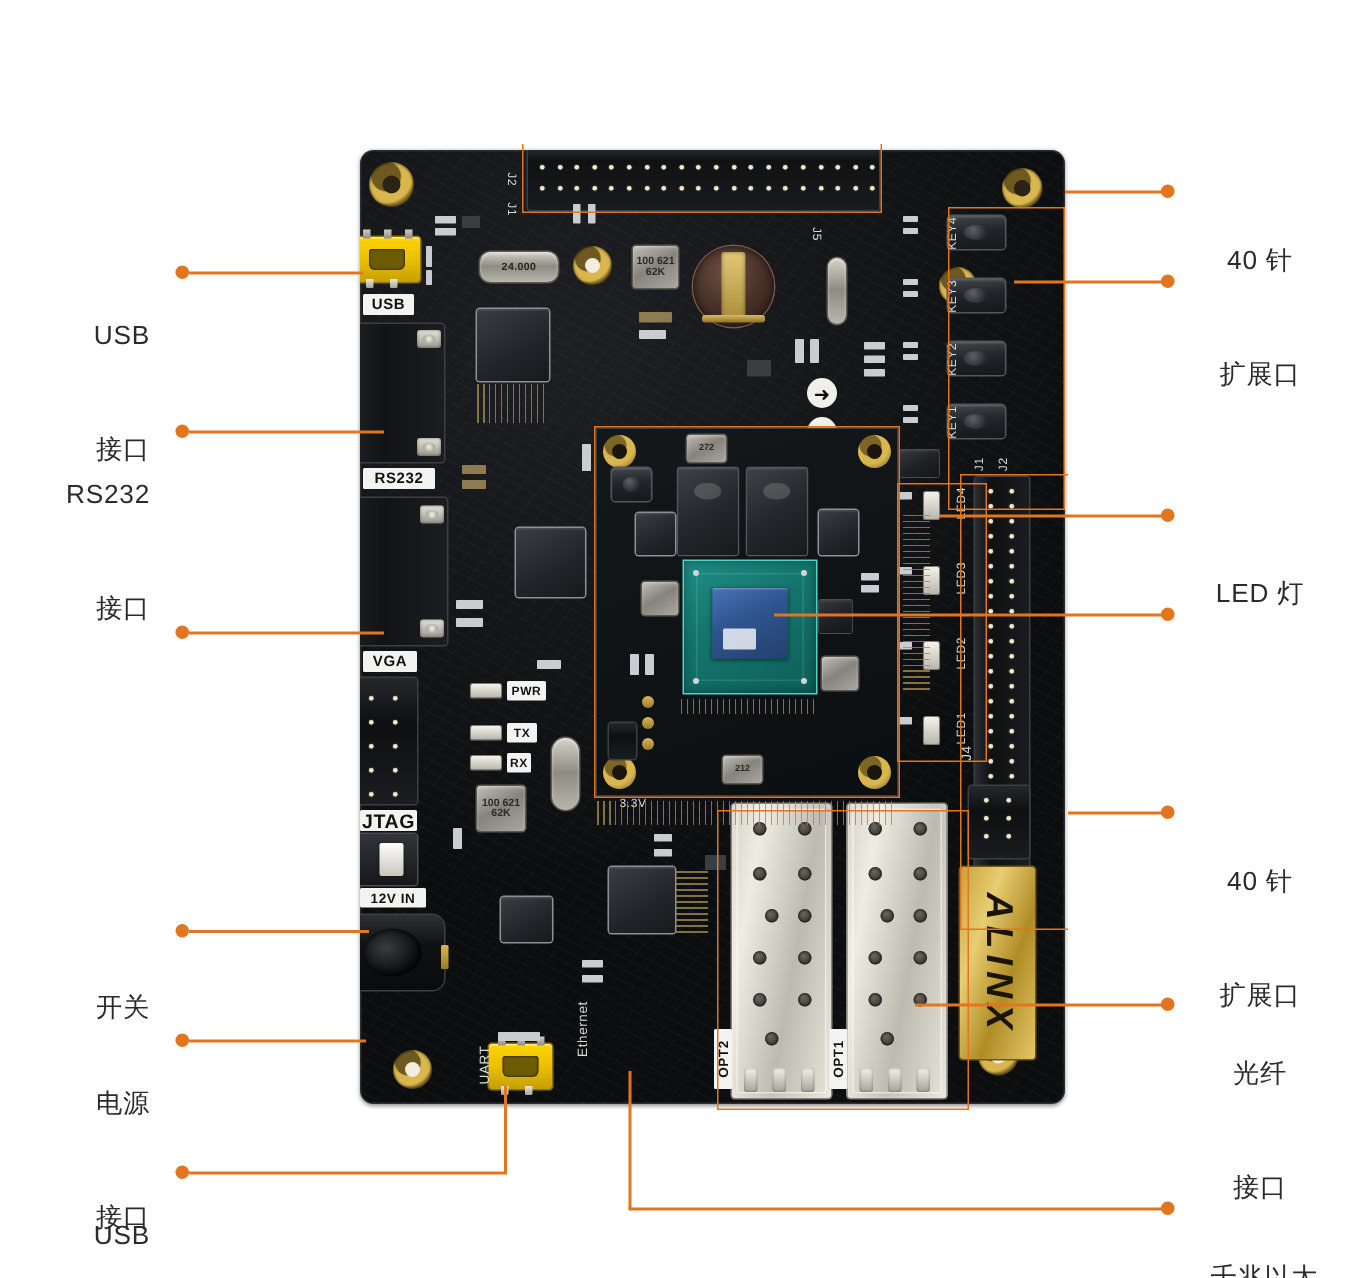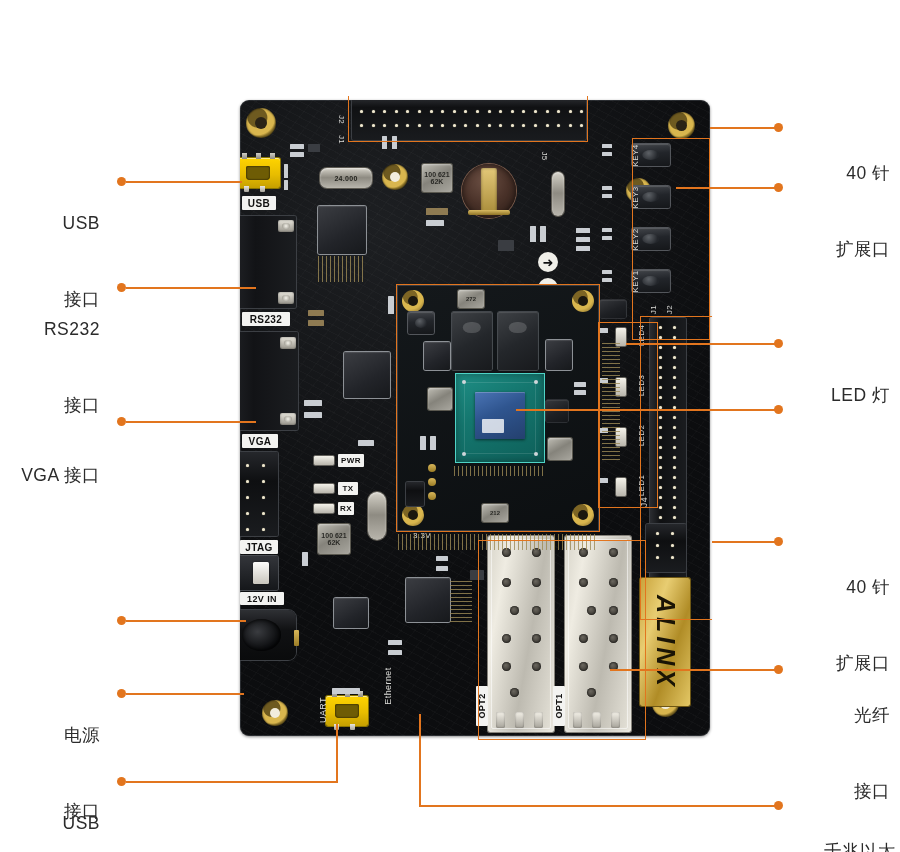--- a/index.html
+++ b/index.html
@@ -18,21 +18,21 @@
   .label {
     position:absolute;
     font-size:17.5px;
     line-height:1.45;
     color:#2b2b2b;
     letter-spacing:.5px;
     white-space:pre;
     user-select:none;
   }
   .label.right-align { text-align:right; }
-  .label.left-align  { text-align:right; }
+  .label.left-align  { text-align:center; }
 
   
   .lead-h, .lead-v {
     position:absolute;
     background:#e2751e;
   }
   .lead-h { height:1.6px; }
   .lead-v { width:1.6px; }
   .dot {
     position:absolute;
@@ -531,21 +531,21 @@
           <div class="pin"></div>
       </div>
       <div class="pinrow" style="left:26px;top:12px;flex-direction:column;gap:13px;">
         <div class="pin"></div>
           <div class="pin"></div>
           <div class="pin"></div>
           <div class="pin"></div>
           <div class="pin"></div>
       </div>
     </div>
-    <div class="silk" style="left:0px;top:440px;width:38px;height:14px;font-size:10px;">JTAG</div>
+    <div class="silk" style="left:0px;top:440px;width:38px;height:14px;font-size:13px;">JTAG</div>
 
     <div class="slide-sw" style="left:-2px;top:456px;width:40px;height:34px;"></div>
     <div class="silk" style="left:0px;top:492px;width:44px;height:13px;font-size:9px;">12V IN</div>
 
     <div class="power-jack" style="left:-10px;top:510px;width:66px;height:50px;"></div>
     <div class="gold-pad" style="left:54px;top:530px;width:5px;height:16px;"></div>
 
     <div class="mini-usb" style="left:86px;top:596px;width:42px;height:30px;">
       <div class="shield" style="left:6px;"></div>
       <div class="shield" style="left:19px;"></div>
@@ -843,26 +843,26 @@
   <div class="dot" style="left:117px;top:177px;"></div>
   <div class="lead-h" style="left:126px;top:181px;width:116px;"></div>
 
   <div class="label right-align" style="left:10px;top:266px;width:90px;">
     <div>RS232</div>
     <div>接口</div>
   </div>
   <div class="dot" style="left:117px;top:283px;"></div>
   <div class="lead-h" style="left:126px;top:287px;width:130px;"></div>
 
-  <div class="label right-align" style="left:10px;top:412px;width:90px;">
-    <div>VGA 接口</div>
-  </div>
   <div class="dot" style="left:117px;top:417px;"></div>
   <div class="lead-h" style="left:126px;top:421px;width:130px;"></div>
 
+  <div class="label right-align" style="left:10px;top:608px;width:90px;">
+    <div>开关</div>
+  </div>
   <div class="dot" style="left:117px;top:616px;"></div>
   <div class="lead-h" style="left:126px;top:620px;width:120px;"></div>
 
   <div class="label right-align" style="left:10px;top:672px;width:90px;">
     <div>电源</div>
     <div>接口</div>
   </div>
   <div class="dot" style="left:117px;top:689px;"></div>
   <div class="lead-h" style="left:126px;top:693px;width:118px;"></div>
 

